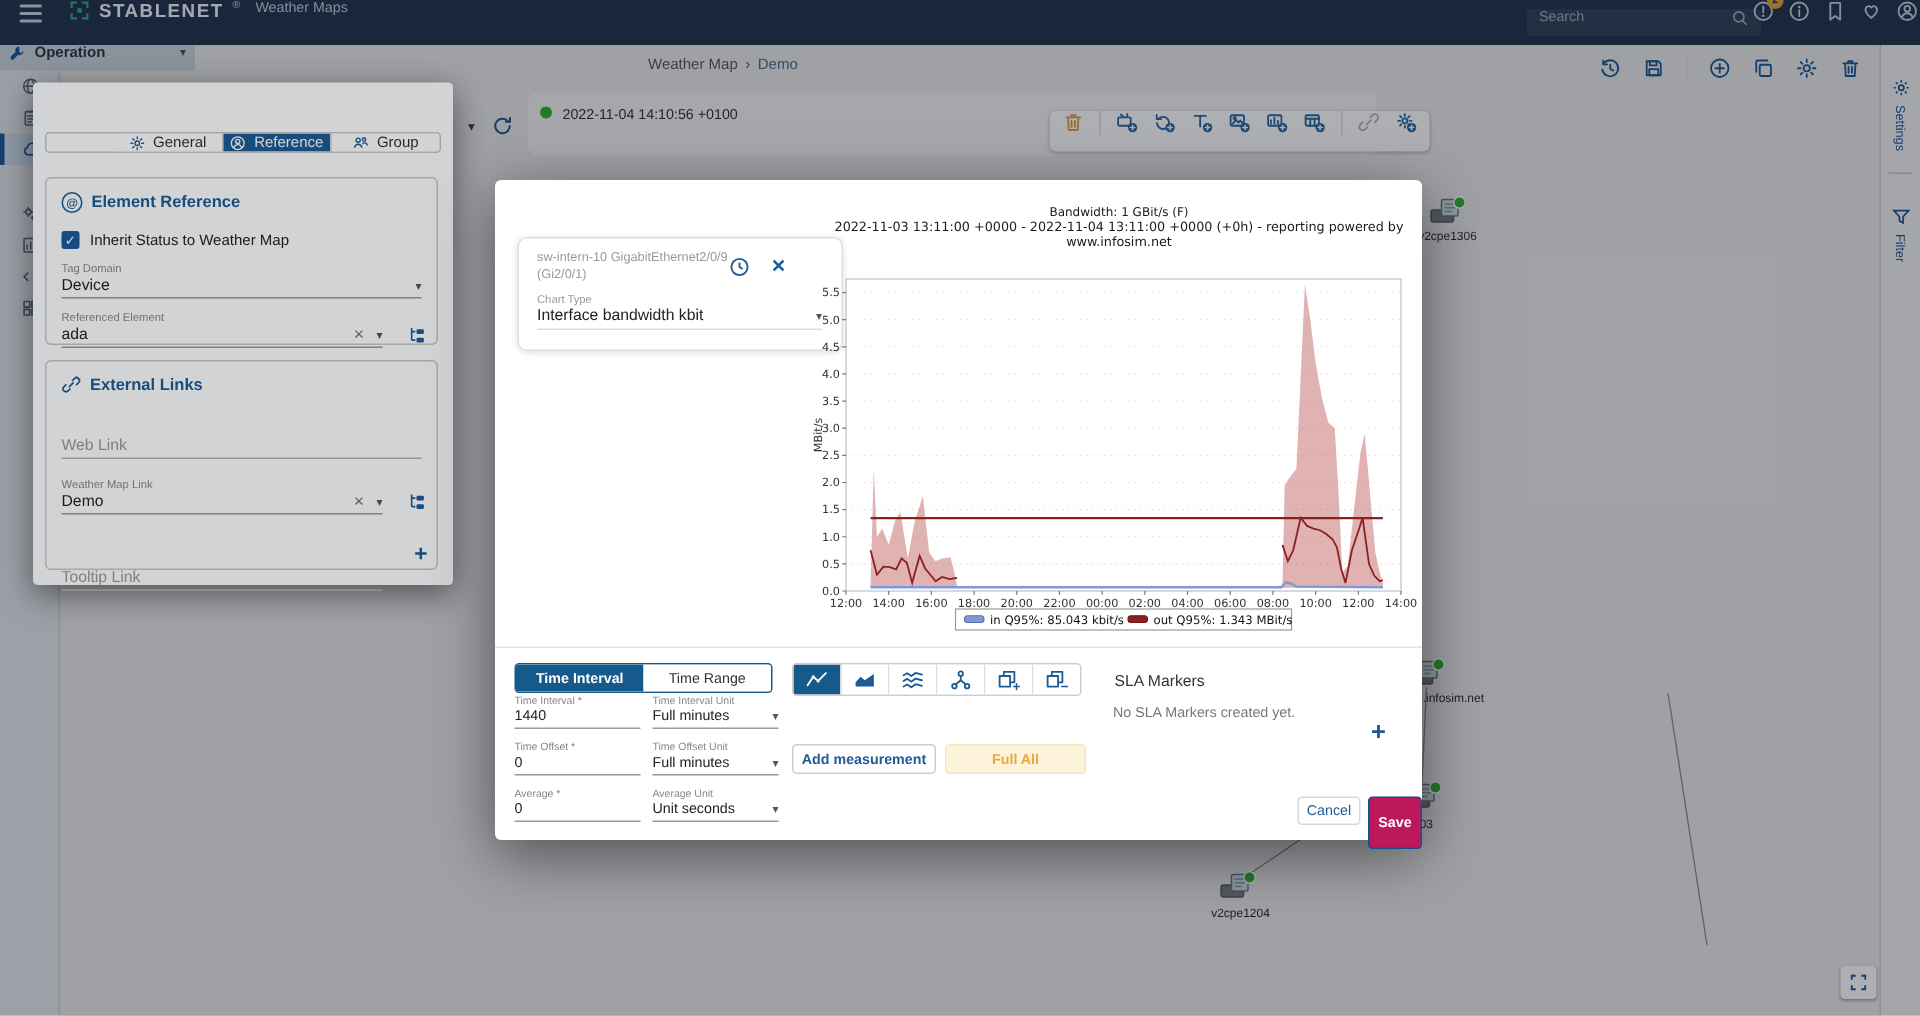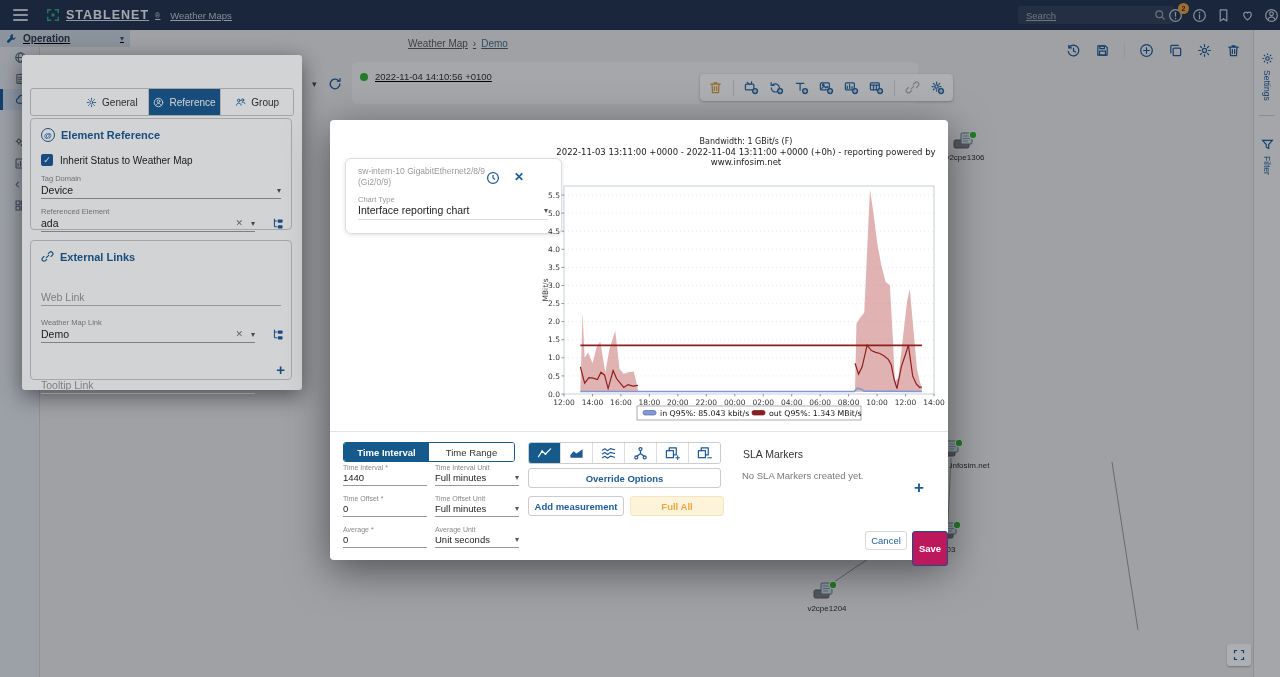--- a/index.html
+++ b/index.html
@@ -1,19 +1,19 @@
 <!DOCTYPE html>
 <html><head>
 <meta charset="utf-8">
 <style>
   html,body{margin:0;padding:0;}
   body{width:1280px;height:677px;position:relative;overflow:hidden;background:#ececec;
        font-family:"Liberation Sans",sans-serif;-webkit-font-smoothing:antialiased;}
   .abs{position:absolute;}
-  .flex{display:flex;align-items:center;text-decoration:underline;}
+  .flex{display:flex;}
   svg{display:block;}
   .ico{display:inline-flex;align-items:center;justify-content:center;}
   .ico svg{width:100%;height:100%;}
   
   #topbar{left:0;top:0;width:1280px;height:30px;background:#25344f;color:#d7dfe9;z-index:20;}
   #hamburger{width:15px;margin-left:13px;cursor:pointer;}
   #hamburger div{height:2px;background:#c9d3df;margin:3px 0;border-radius:1px;}
   #brand{margin-left:18px;gap:6px;}
   #brand-text{font-size:12.5px;font-weight:bold;letter-spacing:1px;color:#f2f5f8;}
   #brand-sup{font-size:7px;vertical-align:super;color:#cfd8e2;}
@@ -26,21 +26,21 @@
       background:#e8a33d;color:#273246;font-size:7px;font-weight:bold;display:flex;align-items:center;justify-content:center;}
   
   #operation{left:0;top:30px;width:130px;height:17px;background:#cdd7e0;z-index:5;padding:0 6px;gap:6px;box-sizing:border-box;}
   #operation .lbl{font-size:10px;color:#2c3a49;font-weight:bold;flex:1;}
   #sidebar{left:0;top:47px;width:40px;height:630px;background:#e7eaee;z-index:5;border-right:1px solid #d2d2d2;box-sizing:border-box;}
   #sidebar .sitem{width:40px;height:21px;display:flex;align-items:center;justify-content:center;color:#5c6b7a;cursor:pointer;}
   #sidebar .sitem svg{width:13px;height:13px;}
   #sidebar .sitem.active{background:#d2e0ee;border-left:3px solid #1d5a96;box-sizing:border-box;color:#1d5a96;}
   #sidebar .gap{height:22px;}
   
-  #breadcrumb{left:408px;top:38px;z-index:5;font-size:10px;color:#5a5a5a;gap:5px;}
+  #breadcrumb{left:432px;top:38px;z-index:5;font-size:10px;color:#5a5a5a;gap:5px;}
   #breadcrumb .cur{color:#44708f;}
   #maptool-panel{left:352px;top:62px;width:566px;height:42px;background:rgba(255,255,255,.45);border-radius:6px;z-index:4;}
   #status-row{left:360px;top:71px;z-index:5;gap:7px;}
   #status-dot{width:8px;height:8px;border-radius:50%;background:#35b135;}
   #status-ts{font-size:9.5px;color:#333;}
   #mini-caret{left:312px;top:79px;z-index:5;font-size:9px;color:#444;}
   #refresh-btn{left:328px;top:77px;width:14px;height:14px;color:#1d5a96;z-index:5;cursor:pointer;}
   #floating-icons{left:700px;top:74px;height:27px;background:#fff;border-radius:4px;z-index:5;
       box-shadow:0 1px 3px rgba(0,0,0,.25);padding:0 8px;gap:10px;color:#2a6aa5;}
   #floating-icons .ico{width:15px;height:15px;cursor:pointer;}
@@ -61,21 +61,21 @@
   .node-label{position:absolute;z-index:3;font-size:8px;color:#2d2d2d;white-space:nowrap;}
   
   .dim{position:absolute;inset:0;background:rgba(8,12,20,.18);}
   #dim1{z-index:40;} #dim2{z-index:60;}
   
   #node-dialog{left:22px;top:55px;width:280px;height:335px;background:#fff;z-index:50;border-radius:3px;
       box-shadow:0 6px 22px rgba(0,0,0,.5);}
   .dlg-head{height:26px;background:#17334f;color:#fff;display:flex;align-items:center;border-radius:3px 3px 0 0;}
   .dlg-title{font-size:11px;font-weight:bold;margin-left:12px;flex:1;}
   .dlg-head .ico{width:13px;height:13px;color:#dfe6ee;margin-right:10px;cursor:pointer;}
-  #nd-tabs{position:absolute;left:8px;top:33px;width:264px;height:28px;display:flex;border:1px solid #c6c6c6;border-radius:3px;box-sizing:border-box;overflow:hidden;padding-left:45px;}
+  #nd-tabs{position:absolute;left:8px;top:33px;width:264px;height:14px;display:flex;border:1px solid #c6c6c6;border-radius:3px;box-sizing:border-box;overflow:hidden;padding-left:45px;}
   .nd-tab{flex:1;display:flex;align-items:center;justify-content:center;gap:5px;font-size:10px;color:#333;background:#fff;cursor:pointer;border-right:1px solid #d5d5d5;}
   .nd-tab:last-child{border-right:none;}
   .nd-tab svg{width:11px;height:11px;color:#1d5a96;}
   .nd-tab.active{background:#1b5c94;color:#fff;}
   .nd-tab.active svg{color:#fff;}
   .sect{position:absolute;left:8px;width:262px;border:1px solid #c9c9c9;border-radius:4px;box-sizing:border-box;}
   .sect-head{display:flex;align-items:center;gap:6px;margin:9px 0 0 10px;color:#1b5c94;font-weight:bold;font-size:11px;}
   .sect-head .hico{width:13px;height:13px;color:#1b5c94;}
   .at-circle{width:12px;height:12px;border:1.2px solid #1b5c94;border-radius:50%;font-size:8px;display:flex;align-items:center;justify-content:center;font-weight:bold;}
   .chk-row{display:flex;align-items:center;gap:7px;margin:12px 0 0 10px;}
@@ -556,31 +556,31 @@
       <span class="plus abs" style="top:-4px;right:-30px;">+</span>
     </div>
   </div>
 </div>
 
 <div class="dim" id="dim2"></div>
 
 <div id="tooltip-modal" class="abs">
 
   <div id="tm-card">
-    <div id="tm-card-name">sw-intern-10 GigabitEthernet2/8/9 (Gi2/0/9)</div>
+    <div id="tm-card-name">sw-intern-10 GigabitEthernet2/0/9 (Gi2/0/1)</div>
     <span id="tm-clock" class="ico">
       <svg viewBox="0 0 16 16" fill="none" stroke="currentColor" stroke-width="1.4">
           <circle cx="8" cy="8" r="6.2"></circle>
           <path d="M8,4.5V8l2.4,1.6"></path>
         </svg>
     </span>
     <span id="tm-close">✕</span>
     <div id="tm-ct-lbl">Chart Type</div>
     <div id="tm-ct-row">
-      <span id="tm-ct-val">Interface reporting chart</span>
+      <span id="tm-ct-val">Interface bandwidth kbit</span>
       <span class="fcaret">▾</span>
     </div>
   </div>
 
   <div id="chart-titles">
     <div id="chart-sub">Bandwidth: 1 GBit/s (F)</div>
     <div id="chart-sub2">2022-11-03 13:11:00 +0000 - 2022-11-04 13:11:00 +0000 (+0h) - reporting powered by www.infosim.net</div>
   </div>
   <svg id="chart-svg" width="407" height="255" viewBox="0 0 407 255">
       <rect x="24" y="14" width="370" height="208" fill="#fff"></rect>
@@ -746,21 +746,20 @@
         </svg>
       </div>
       <div class="cbtn">
         <svg viewBox="0 0 16 16" fill="none" stroke="currentColor" stroke-width="1.3" stroke-linecap="round" stroke-linejoin="round">
           <rect x="1.5" y="5" width="7.5" height="7.5"></rect>
           <path d="M4.5,5V2h7.5v7.5H9"></path>
           <path d="M11.5,12.5h4" stroke-width="1.1"></path>
         </svg>
       </div>
     </div>
-  <div class="obtn" id="override-btn">Override Options</div>
   <div class="obtn" id="addmeas-btn">Add measurement</div>
   <div class="obtn" id="clearall-btn">Full All</div>
 
   <div id="sla-head">SLA Markers</div>
   <div id="sla-empty">No SLA Markers created yet.</div>
   <span id="sla-plus" class="plus abs">+</span>
 
   <div class="obtn" id="cancel-btn">Cancel</div>
   <div class="obtn" id="save-btn">Save</div>
 </div>

